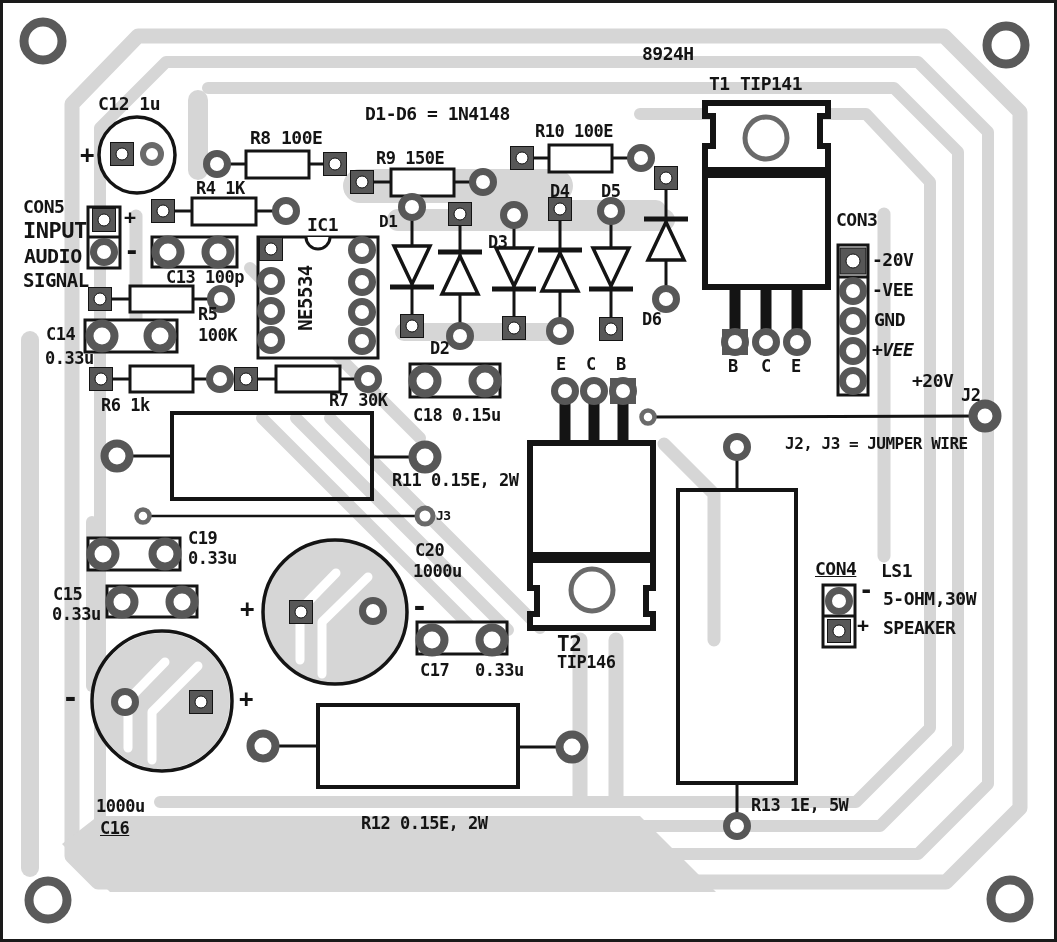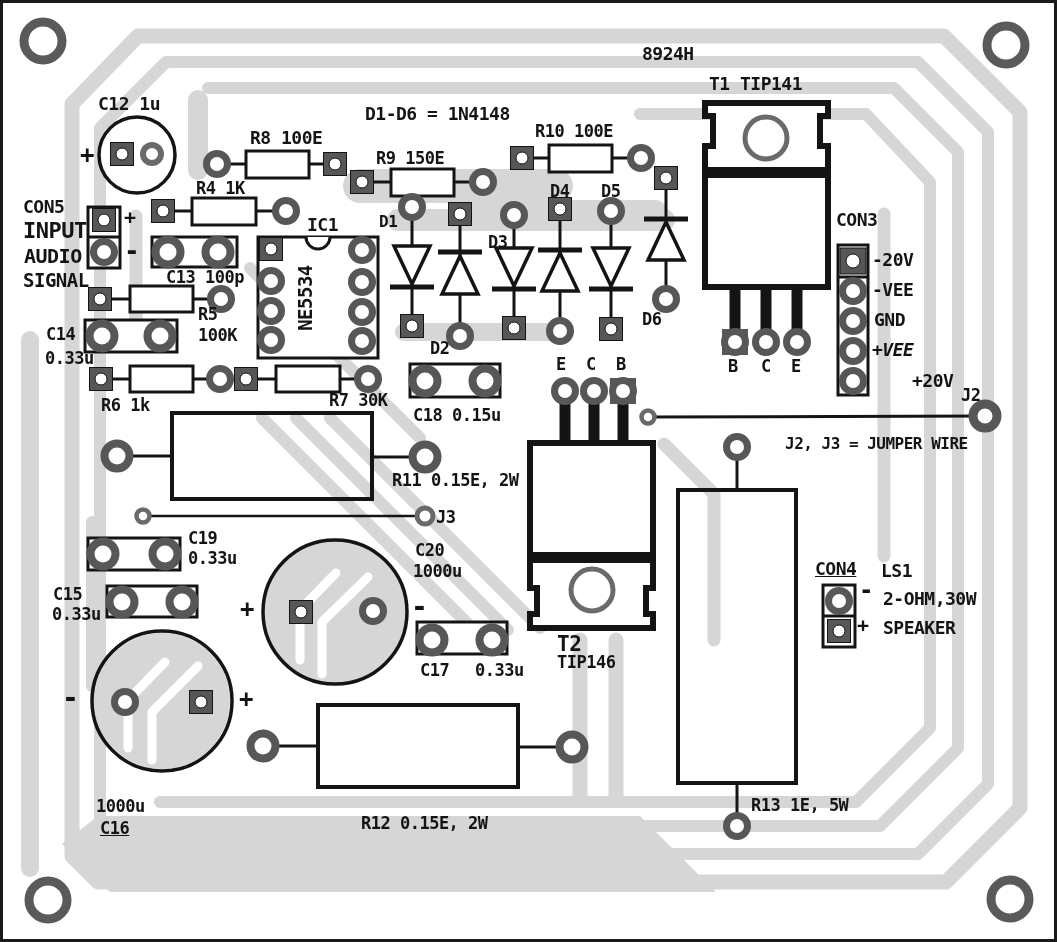--- a/index.html
+++ b/index.html
@@ -355,21 +355,21 @@
       <span class="lbl" style="font-size: 17px; left: 413px; top: 407px;">C18 0.15u</span>
       <span class="lbl" style="font-size: 17px; left: 556px; top: 356px;">E</span>
       <span class="lbl" style="font-size: 17px; left: 586px; top: 356px;">C</span>
       <span class="lbl" style="font-size: 17px; left: 616px; top: 356px;">B</span>
       <span class="lbl" style="font-size: 17px; left: 728px; top: 358px;">B</span>
       <span class="lbl" style="font-size: 17px; left: 761px; top: 358px;">C</span>
       <span class="lbl" style="font-size: 17px; left: 791px; top: 358px;">E</span>
       <span class="lbl" style="font-size: 17px; left: 961px; top: 387px;">J2</span>
       <span class="lbl" style="font-size: 16px; left: 785px; top: 436px;">J2, J3 = JUMPER WIRE</span>
       <span class="lbl" style="font-size: 17px; left: 392px; top: 472px;">R11 0.15E, 2W</span>
-      <span class="lbl" style="font-size: 17px; left: 436px; top: 509px; text-align: center;">J3</span>
+      <span class="lbl" style="font-size: 13px; left: 436px; top: 509px; text-align: center;">J3</span>
       <span class="lbl" style="font-size: 17px; left: 188px; top: 530px;">C19</span>
       <span class="lbl" style="font-size: 17px; left: 188px; top: 550px;">0.33u</span>
       <span class="lbl" style="font-size: 17px; left: 415px; top: 542px;">C20</span>
       <span class="lbl" style="font-size: 17px; left: 413px; top: 563px;">1000u</span>
       <span class="lbl" style="font-size: 24px; left: 240px; top: 597px;">+</span>
       <span class="lbl" style="font-size: 28px; left: 411px; top: 593px;">-</span>
       <span class="lbl" style="font-size: 17px; left: 53px; top: 586px;">C15</span>
       <span class="lbl" style="font-size: 17px; left: 52px; top: 606px;">0.33u</span>
       <span class="lbl" style="font-size: 28px; left: 62px; top: 684px;">-</span>
       <span class="lbl" style="font-size: 24px; left: 239px; top: 687px;">+</span>
@@ -378,18 +378,18 @@
       <span class="lbl" style="font-size: 17px; left: 420px; top: 662px;">C17</span>
       <span class="lbl" style="font-size: 17px; left: 475px; top: 662px;">0.33u</span>
       <span class="lbl" style="font-size: 21px; left: 557px; top: 634px;">T2</span>
       <span class="lbl" style="font-size: 17px; left: 557px; top: 654px;">TIP146</span>
       <span class="lbl" style="font-size: 17px; left: 361px; top: 815px;">R12 0.15E, 2W</span>
       <span class="lbl" style="font-size: 17px; left: 751px; top: 797px;">R13 1E, 5W</span>
       <span class="lbl" style="font-size: 18px; left: 815px; top: 560px; text-decoration: underline;">CON4</span>
       <span class="lbl" style="font-size: 24px; left: 859px; top: 578px;">-</span>
       <span class="lbl" style="font-size: 20px; left: 857px; top: 615px;">+</span>
       <span class="lbl" style="font-size: 18px; left: 881px; top: 562px;">LS1</span>
-      <span class="lbl" style="font-size: 18px; left: 883px; top: 590px;">2-OHM,30W</span>
+      <span class="lbl" style="font-size: 18px; left: 883px; top: 590px;">5-OHM,30W</span>
       <span class="lbl" style="font-size: 18px; left: 883px; top: 619px;">SPEAKER</span>
       <span class="lbl" style="font-size: 19px; left: 305px; top: 298px; transform: translate(-50%, -50%) rotate(-90deg);">NE5534</span>
     </div>
 
 </div>
 
 </body></html>

